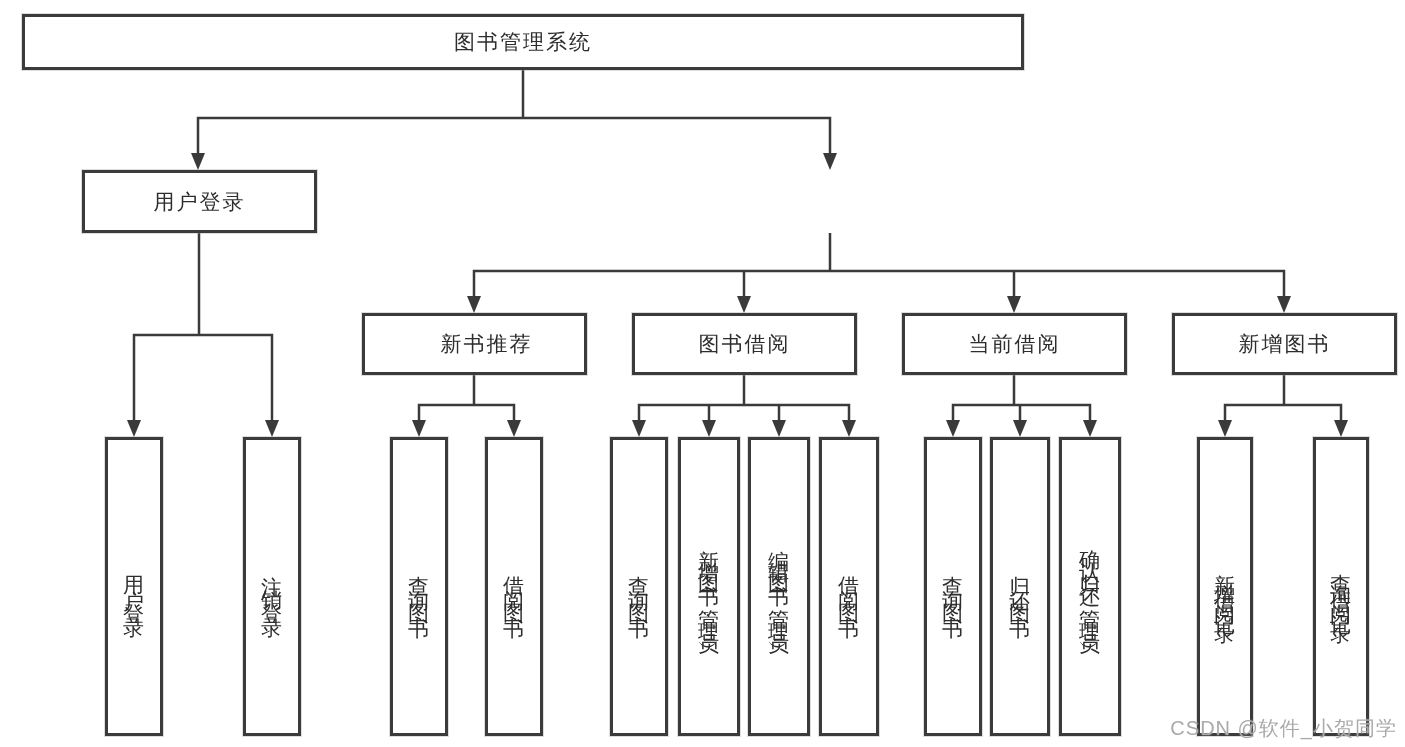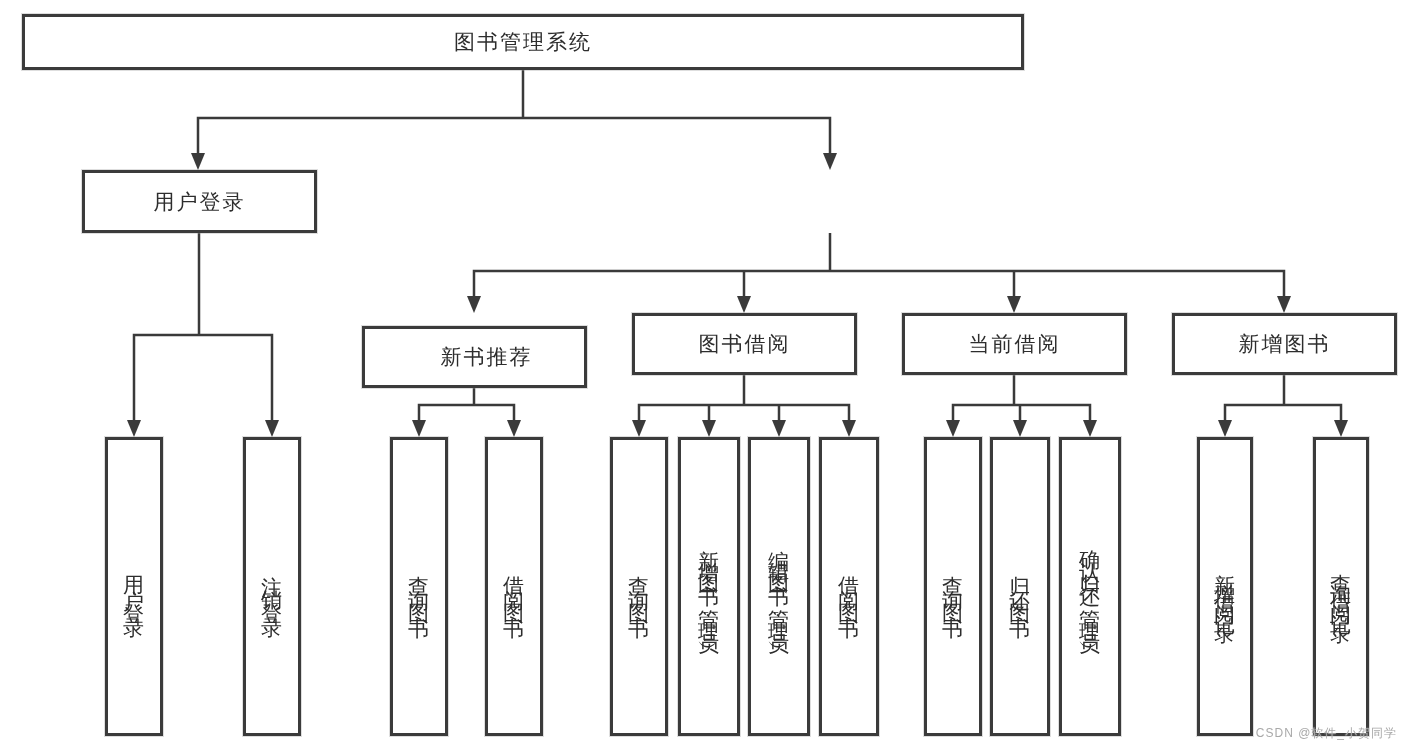--- a/index.html
+++ b/index.html
@@ -36,34 +36,34 @@
     letter-spacing: 14px;
     line-height: 1;
     white-space: nowrap;
   }
   .leaf .v.sp6 { letter-spacing: 10px; }
   .leaf .v.sp8 { letter-spacing: 12px; }
   .watermark {
     position: absolute;
     right: 8px;
     bottom: 5px;
-    font-size: 12px;
+    font-size: 20px;
     color: #a9a9a9;
     letter-spacing: 1px;
     z-index: 20;
     white-space: nowrap;
     text-shadow: 0 0 2px rgba(255,255,255,0.6);
   }
   
   .pos-root   { left: 22px;   top: 14px;  width: 1002px; height: 56px; }
   
   .pos-l2-0   { left: 82px;   top: 170px; width: 235px;  height: 63px; }
   .pos-l2-1   { left: 712px;  top: 170px; width: 235px;  height: 63px; }
   
-  .pos-l3-0   { left: 362px;  top: 326px; width: 225px;  height: 62px; padding-left: 24px; }
+  .pos-l3-0   { left: 362px;  top: 313px; width: 225px;  height: 62px; padding-left: 24px; }
   .pos-l3-1   { left: 632px;  top: 313px; width: 225px;  height: 62px; }
   .pos-l3-2   { left: 902px;  top: 313px; width: 225px;  height: 62px; }
   .pos-l3-3   { left: 1172px; top: 313px; width: 225px;  height: 62px; }
   
   .pos-lf-0   { left: 105px;  top: 437px; width: 58px; height: 299px; }
   .pos-lf-1   { left: 243px;  top: 437px; width: 58px; height: 299px; }
   .pos-lf-2   { left: 390px;  top: 437px; width: 58px; height: 299px; }
   .pos-lf-3   { left: 485px;  top: 437px; width: 58px; height: 299px; }
   .pos-lf-4   { left: 610px;  top: 437px; width: 58px; height: 299px; }
   .pos-lf-5   { left: 678px;  top: 437px; width: 62px; height: 299px; }

